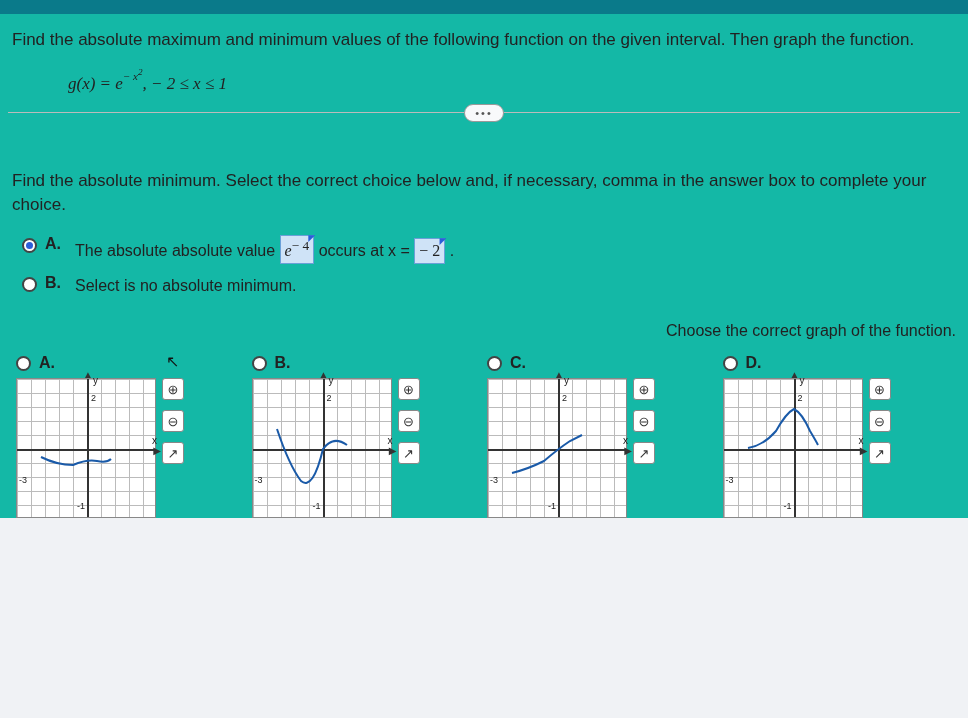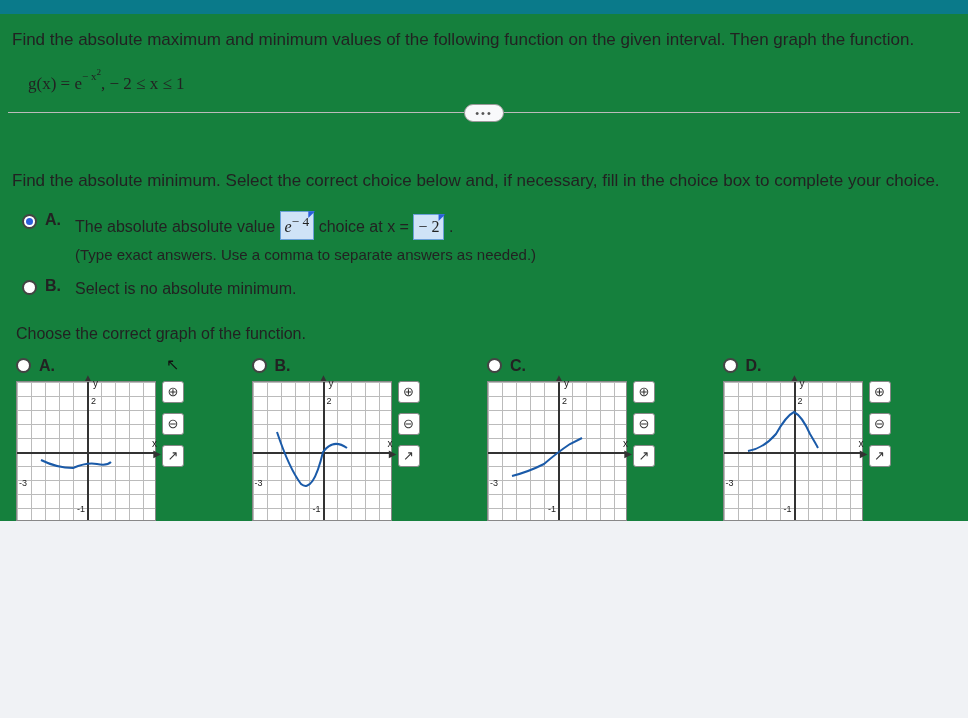--- a/index.html
+++ b/index.html
@@ -10,33 +10,34 @@
     height: 718px;
     overflow: hidden;
     color: #222;
   }
   .topbar {
     height: 14px;
     background: #0a7a8a;
     width: 100%;
   }
   .page {
-    background: #15803d;
+    background: #14b8a6;
     padding: 14px 8px 0 8px;
   }
   .question-text {
     font-size: 17px;
     line-height: 1.4;
     margin-bottom: 10px;
     padding: 0 4px;
   }
   .formula {
     font-size: 17px;
-    margin: 18px 0 18px 20px;
+    margin: 18px 0 18px 60px;
     font-family: "Times New Roman", serif;
+    font-style: italic;
   }
   .formula .sup { font-size: 11px; vertical-align: super; position: relative; top:-2px;}
   hr.div {
     border: none;
     border-top: 1px solid #bbb;
     margin: 10px 0 0 0;
   }
   .ellipsis-wrap {
     position: relative;
     height: 20px;
@@ -103,20 +104,21 @@
   .answer-box .caret {
     position: absolute;
     right: -2px; top: -4px;
     font-size: 9px;
     color: #2b5fd9;
   }
   .sub-note { font-size: 15px; margin-top: 4px; }
   .graph-prompt {
     font-size: 16px;
     margin: 24px 0 14px 4px;
+    text-align: right;
   }
   .graph-row {
     display: flex;
     gap: 6px;
     padding: 0 4px;
   }
   .graph-col {
     flex: 1;
     position: relative;
   }
@@ -183,38 +185,37 @@
   <div class="formula">
     <span>g(x) = e</span><span class="sup"><span>− x</span><sup><span>2</span></sup></span><span>,  − 2 ≤ x ≤ 1</span>
   </div>
 
   <hr class="div">
   <div class="ellipsis-wrap">
     <span class="ellipsis">•••</span>
   </div>
 
   <div class="section2">
-    <div class="prompt">Find the absolute minimum. Select the correct choice below and, if necessary, fill in the choice box to complete your choice.</div>
+    <div class="prompt">Find the absolute minimum. Select the correct choice below and, if necessary, comma in the answer box to complete your choice.</div>
 
     <div class="choice-row">
       <div class="radio selected"></div>
       <div class="choice-label">A.</div>
       <div class="choice-body">
         <span>The absolute absolute value </span>
         <span class="answer-box">
           <span style="font-style:italic;">e</span><sup>− 4</sup>
           <span class="caret">◤</span>
         </span>
-        <span> choice at x = </span>
+        <span> occurs at x = </span>
         <span class="answer-box">
           <span>− 2</span>
           <span class="caret">◤</span>
         </span>
         <span>.</span>
-        <div class="sub-note">(Type exact answers. Use a comma to separate answers as needed.)</div>
       </div>
     </div>
 
     <div class="choice-row">
       <div class="radio"></div>
       <div class="choice-label">B.</div>
       <div class="choice-body">Select is no absolute minimum.</div>
     </div>
 
     <div class="graph-prompt">Choose the correct graph of the function.</div>

